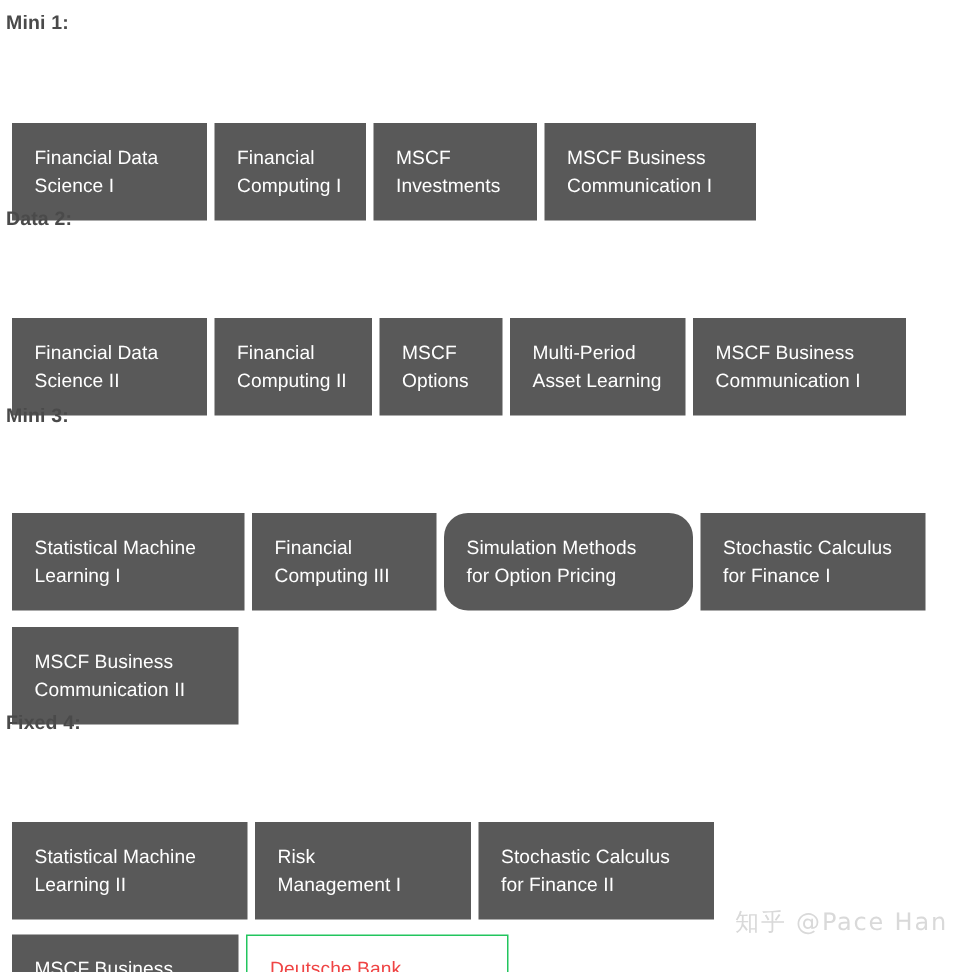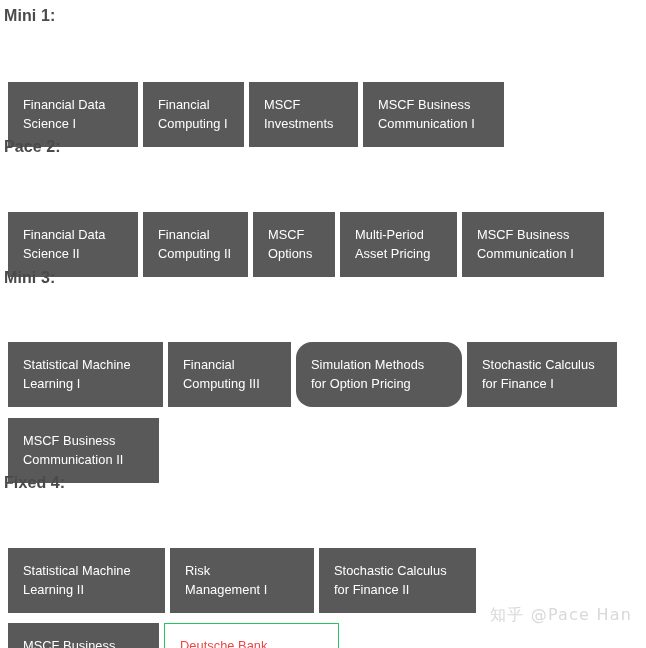--- a/index.html
+++ b/index.html
@@ -23,21 +23,21 @@
     box-sizing: border-box;
     padding: 0;
   }
 
   .mini-section {
     position: relative;
     width: 100%;
   }
 
   .mini-heading {
-    font-size: 16px;
+    font-size: 13px;
     font-weight: bold;
     color: #4a4a4a;
     letter-spacing: 0.1px;
     margin: 0;
     padding: 0 0 0 2px;
     line-height: 1;
     white-space: nowrap;
   }
 
   .course-row {
@@ -107,37 +107,37 @@
           <span class="label">MSCF
 Investments</span>
         </div>
         <div class="course-box" style="width: 141px;">
           <span class="label">MSCF Business
 Communication I</span>
         </div>
       </div>
     </div>
     <div class="mini-section">
-      <div class="mini-heading" style="position: absolute; left: 2px; top: 139px;">Pace 2:</div>
+      <div class="mini-heading" style="position: absolute; left: 2px; top: 139px;">Data 2:</div>
       <div class="course-row" style="position: absolute; left: 8px; top: 172px;">
         <div class="course-box" style="width: 130px;">
           <span class="label">Financial Data
 Science II</span>
         </div>
         <div class="course-box" style="width: 105px;">
           <span class="label">Financial
 Computing II</span>
         </div>
         <div class="course-box" style="width: 82px;">
           <span class="label">MSCF
 Options</span>
         </div>
         <div class="course-box" style="width: 117px;">
           <span class="label">Multi-Period
-Asset Pricing</span>
+Asset Learning</span>
         </div>
         <div class="course-box" style="width: 142px;">
           <span class="label">MSCF Business
 Communication I</span>
         </div>
       </div>
     </div>
     <div class="mini-section">
       <div class="mini-heading" style="position: absolute; left: 2px; top: 270px;">Mini 3:</div>
       <div class="course-row" style="position: absolute; left: 8px; top: 302px;">

